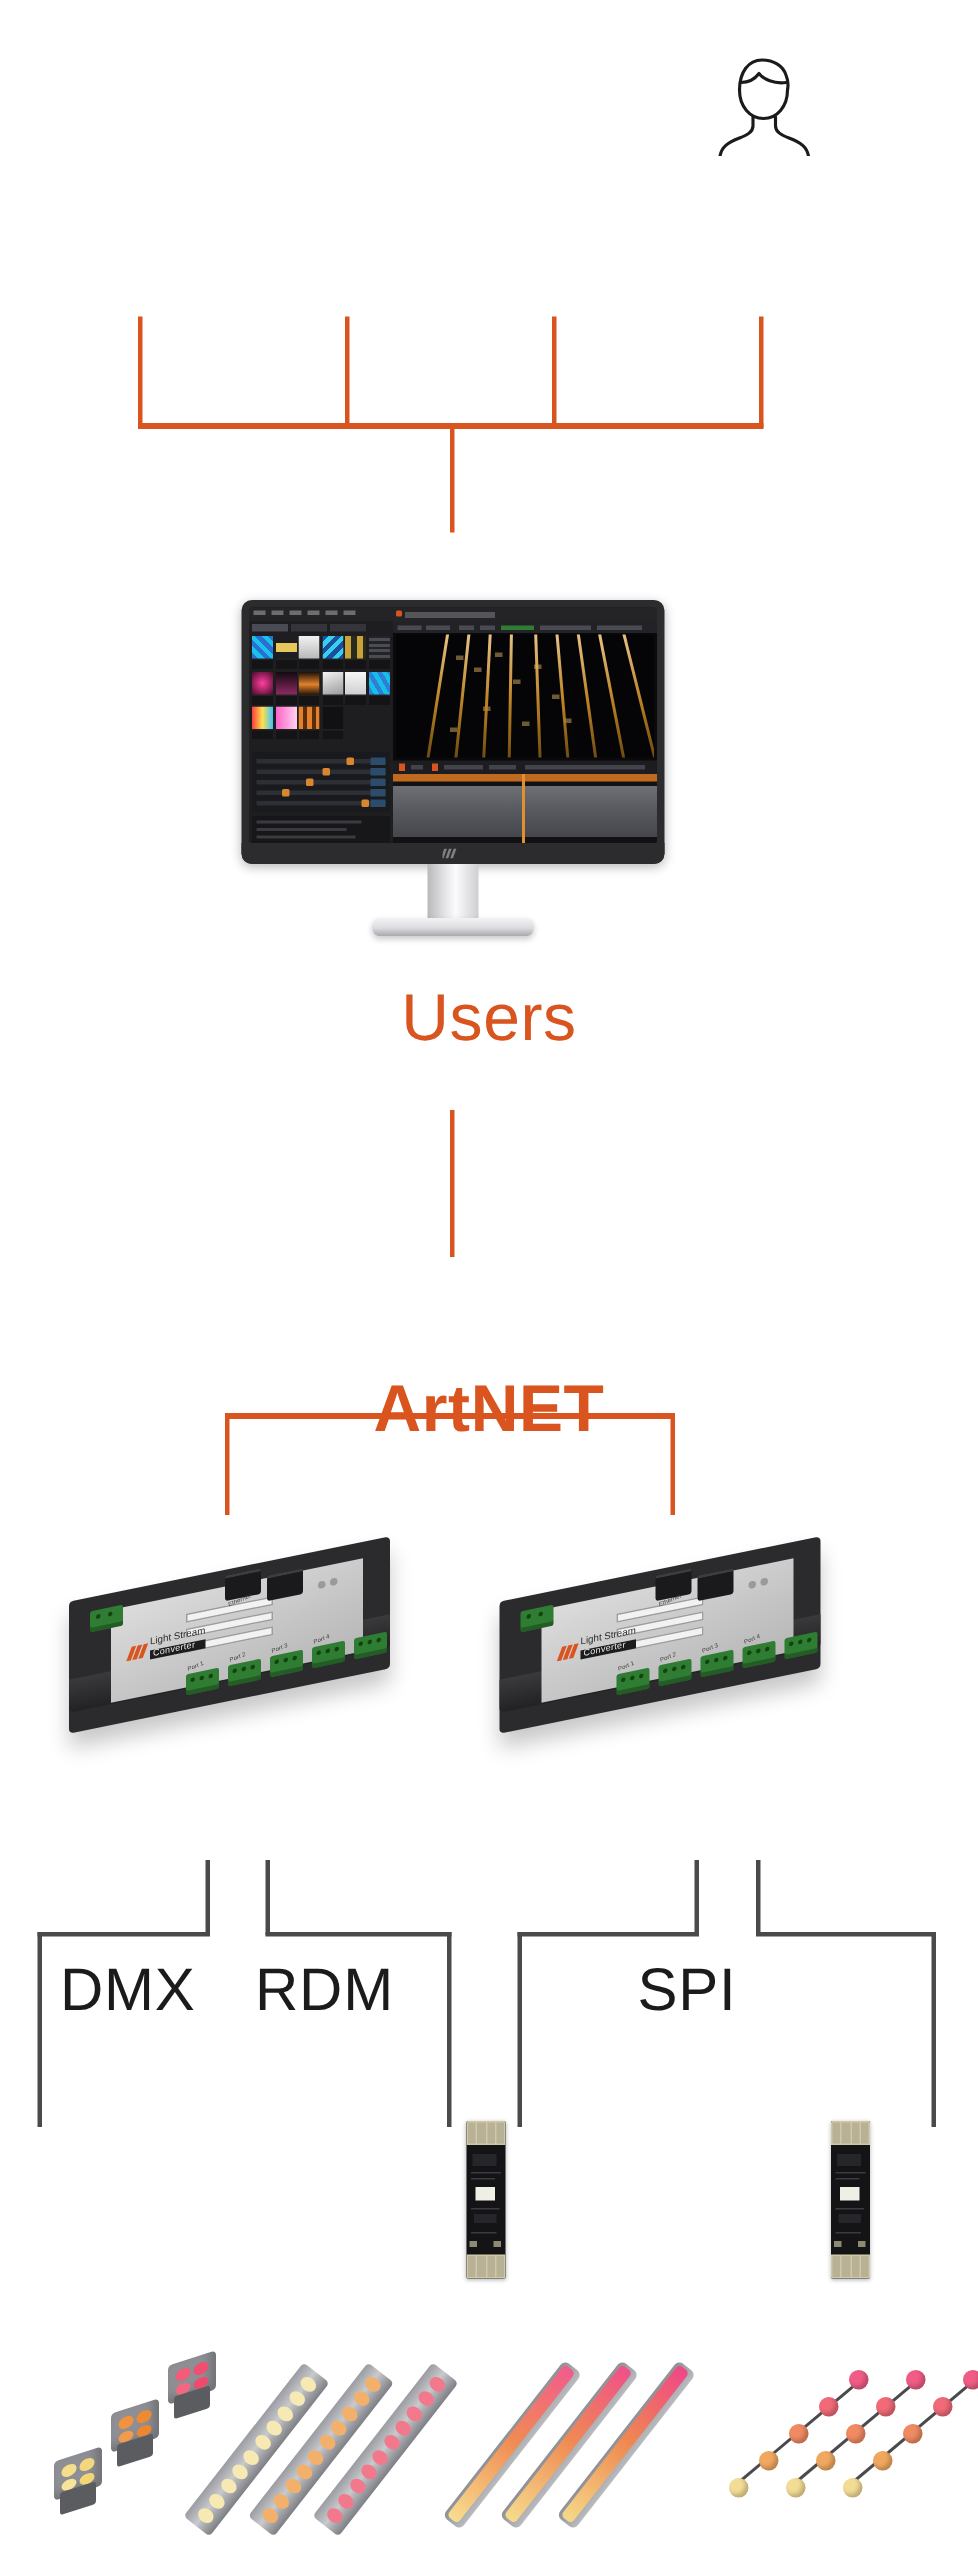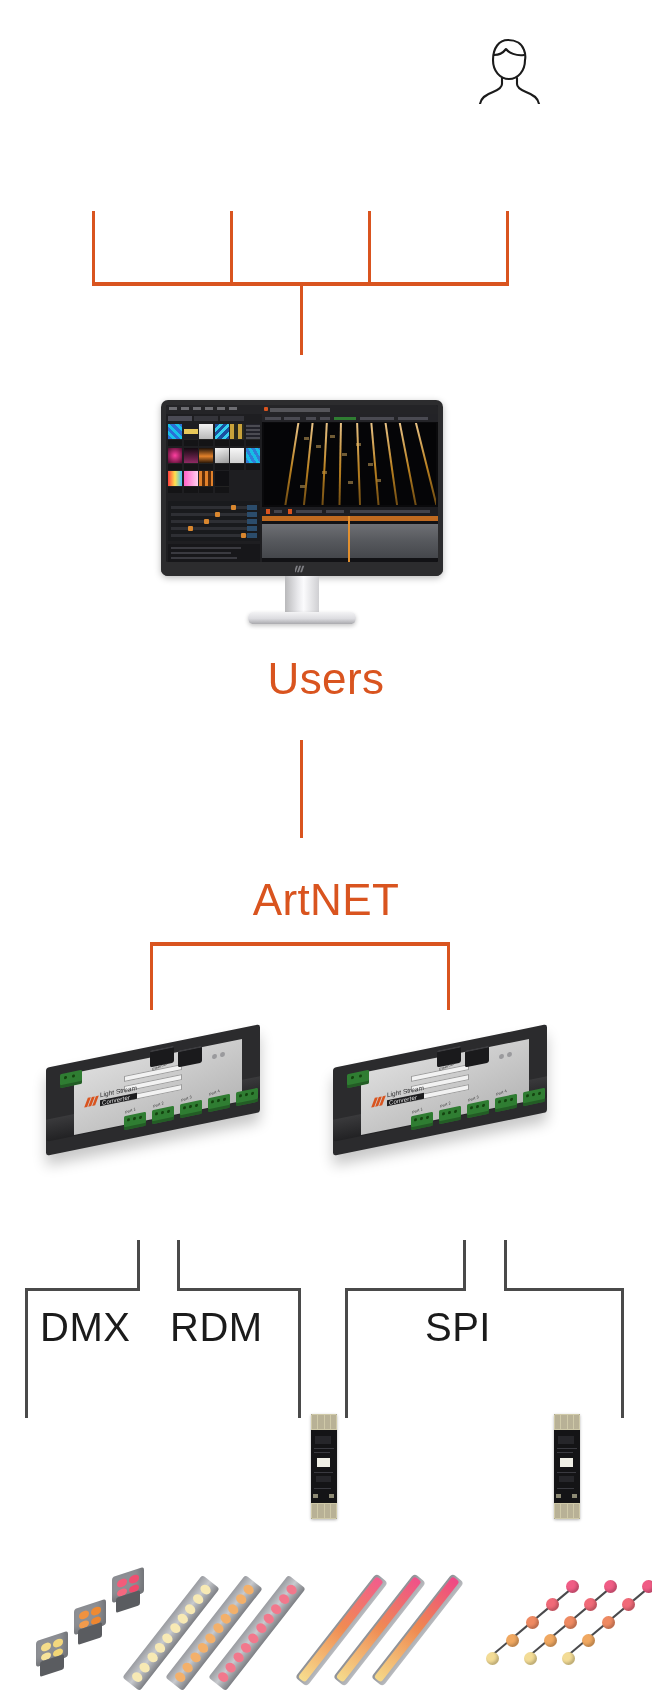--- a/index.html
+++ b/index.html
@@ -400,21 +400,21 @@
       </div>
     </div>
     <div class="mon-neck"></div>
     <div class="mon-base"></div>
   </div>
 
   <div class="cap" style="top:657px;">Users</div>
 
   <div class="ln ln-v" style="left:300px;top:740px;height:98px;"></div>
 
-  <div class="cap" style="top:878px;">ArtNET</div>
+  <div class="cap" style="top:918px;font-weight:bold;">ArtNET</div>
 
   <div>
     <div class="ln ln-h" style="left:150px;top:942px;width:300px;height:4px;"></div>
     <div class="ln ln-v" style="left:150px;top:942px;height:68px;"></div>
     <div class="ln ln-v" style="left:447px;top:942px;height:68px;"></div>
   </div>
 
   <div class="ctrl" style="left:28px;top:1018px;">
     <div class="body"></div>
     <div class="side"></div>

